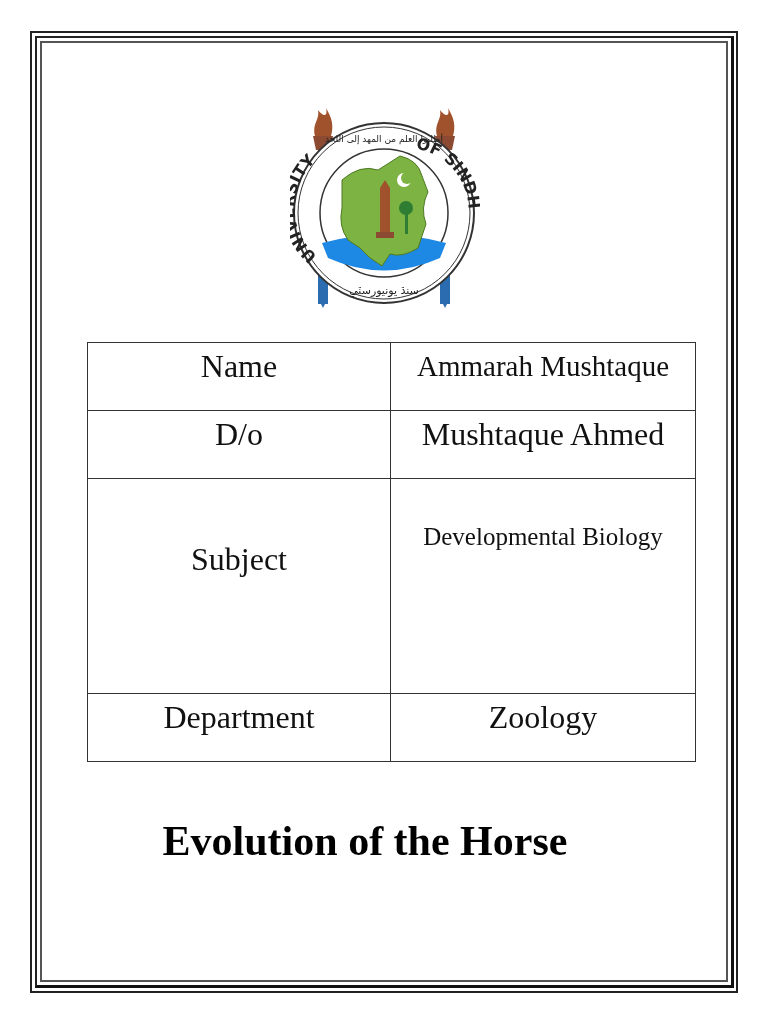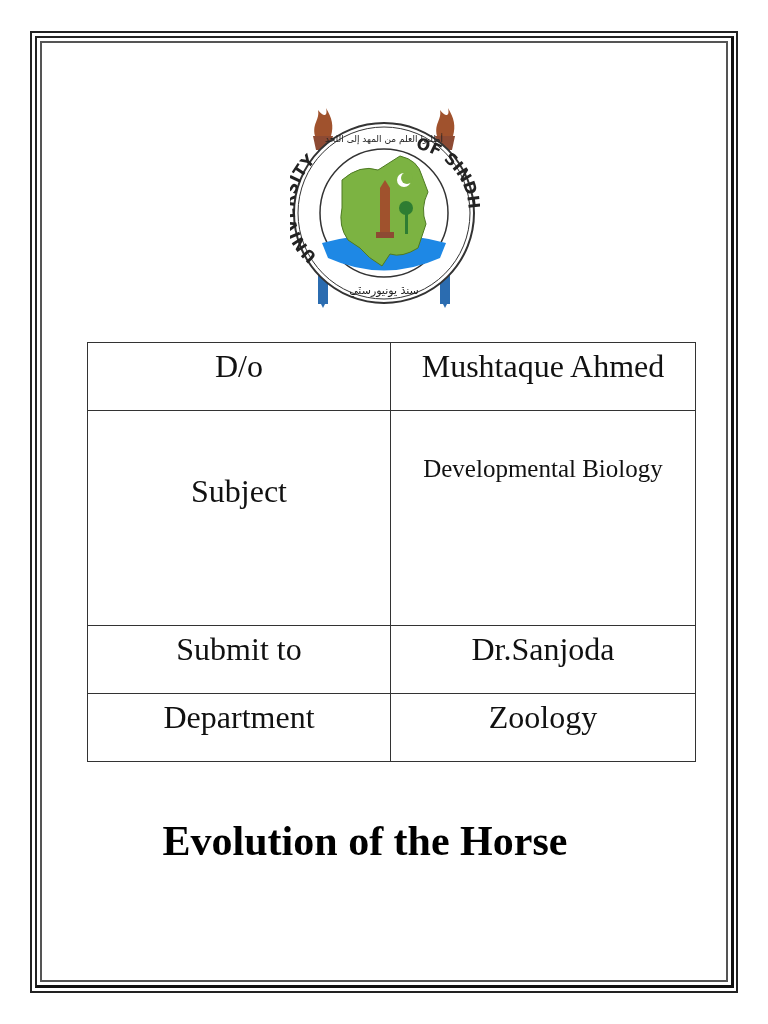--- a/index.html
+++ b/index.html
@@ -84,37 +84,37 @@
 </div>
 
 <table class="info-table">
   <colgroup>
       <col class="c1">
       <col class="c2">
     </colgroup>
   <tbody>
     <tr class="row-std">
       <td>
+          <span class="cell-text lbl">Name</span>
+        </td>
+      <td>
+          <span class="cell-text val-sm">Ammarah Mushtaque</span>
+        </td>
+    </tr>
+    <tr class="row-std">
+      <td>
           <span class="cell-text lbl">D/o</span>
         </td>
       <td>
           <span class="cell-text val">Mushtaque Ahmed</span>
         </td>
     </tr>
     <tr class="row-tall">
       <td class="subj-label"><span class="lbl">Subject</span></td>
       <td class="subj-value"><span class="val-xs">Developmental Biology</span></td>
-    </tr>
-    <tr class="row-std">
-      <td>
-          <span class="cell-text lbl">Submit to</span>
-        </td>
-      <td>
-          <span class="cell-text val">Dr.Sanjoda</span>
-        </td>
     </tr>
     <tr class="row-std">
       <td>
           <span class="cell-text lbl">Department</span>
         </td>
       <td>
           <span class="cell-text val">Zoology</span>
         </td>
     </tr>
   </tbody>

